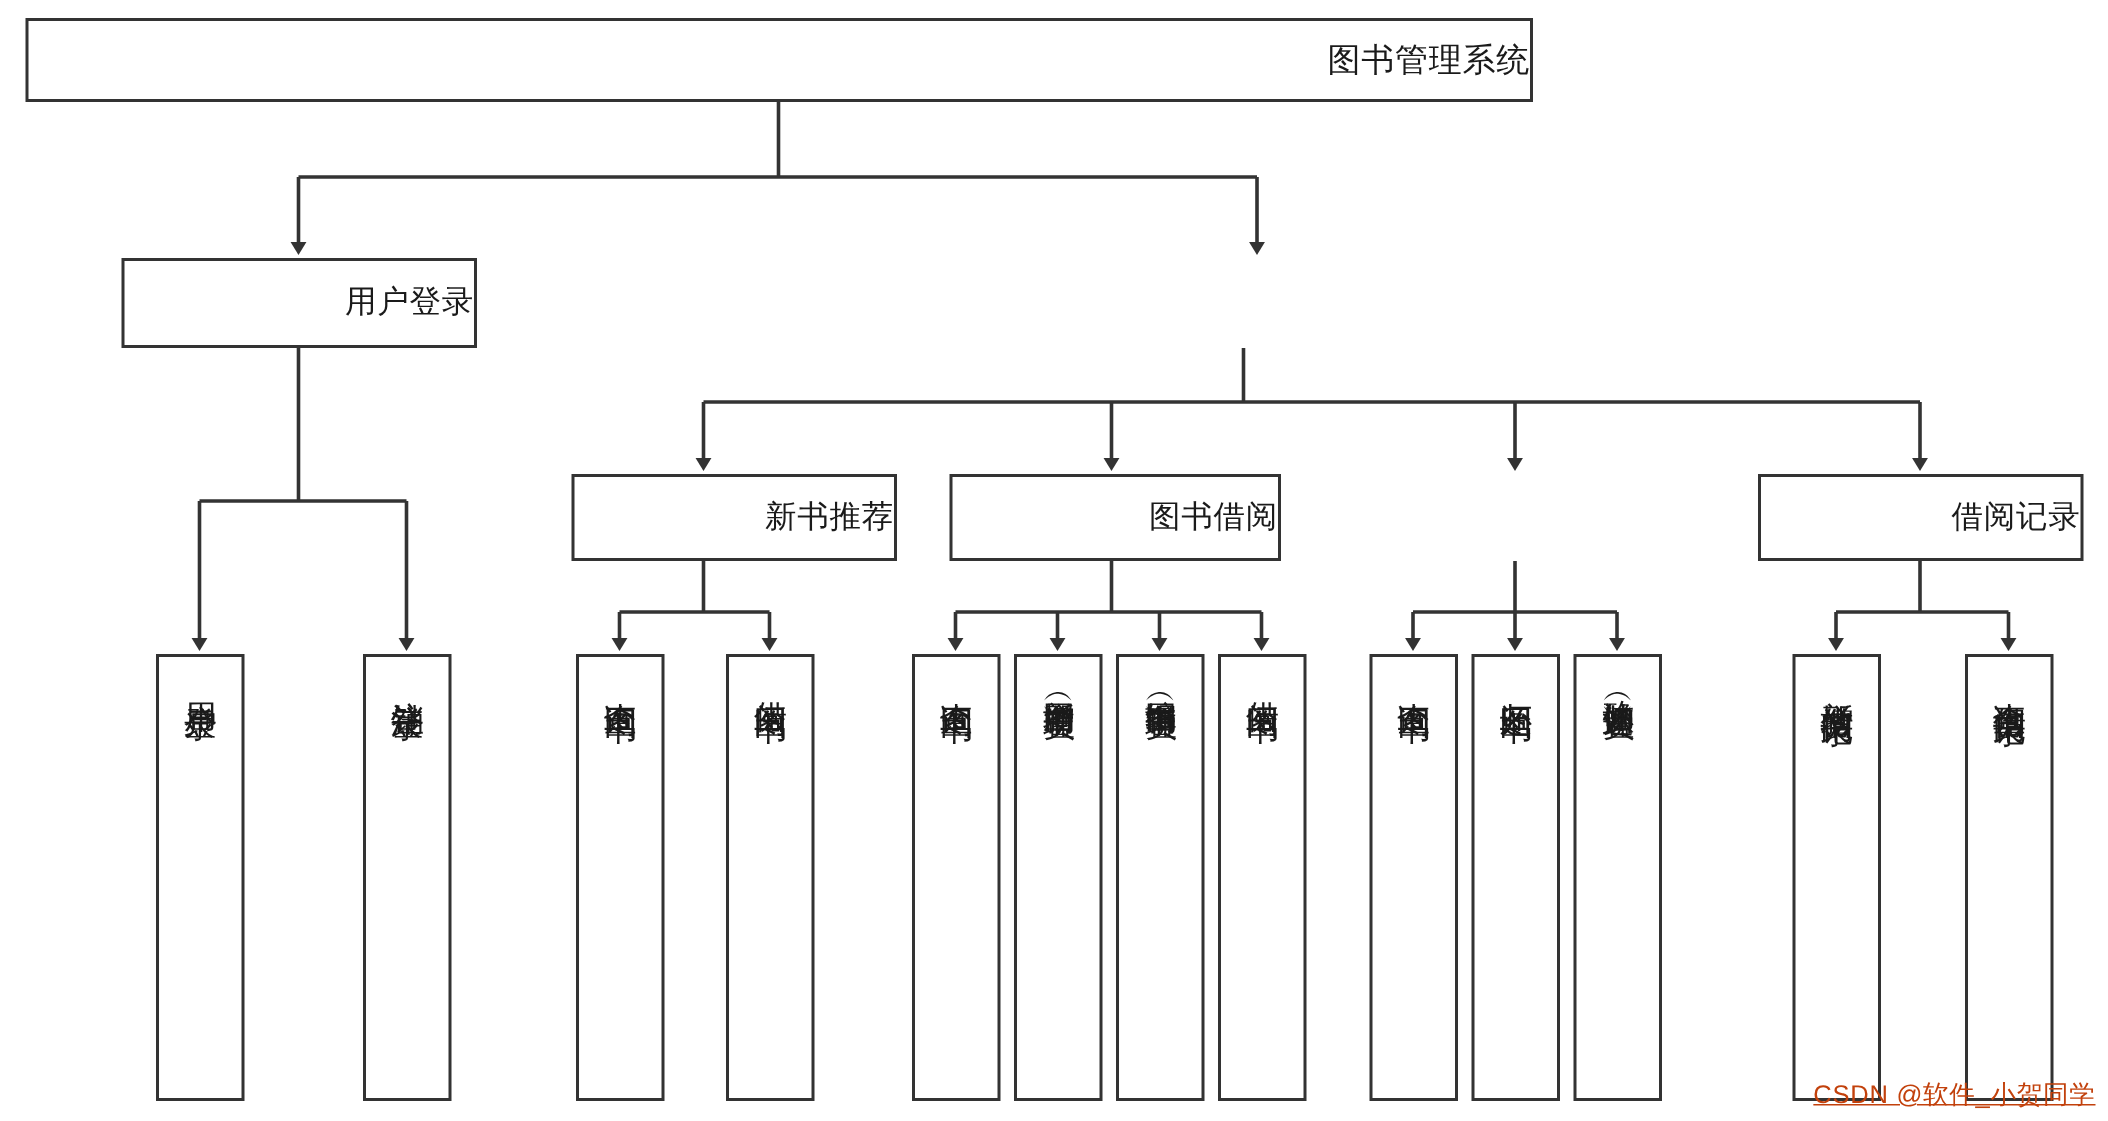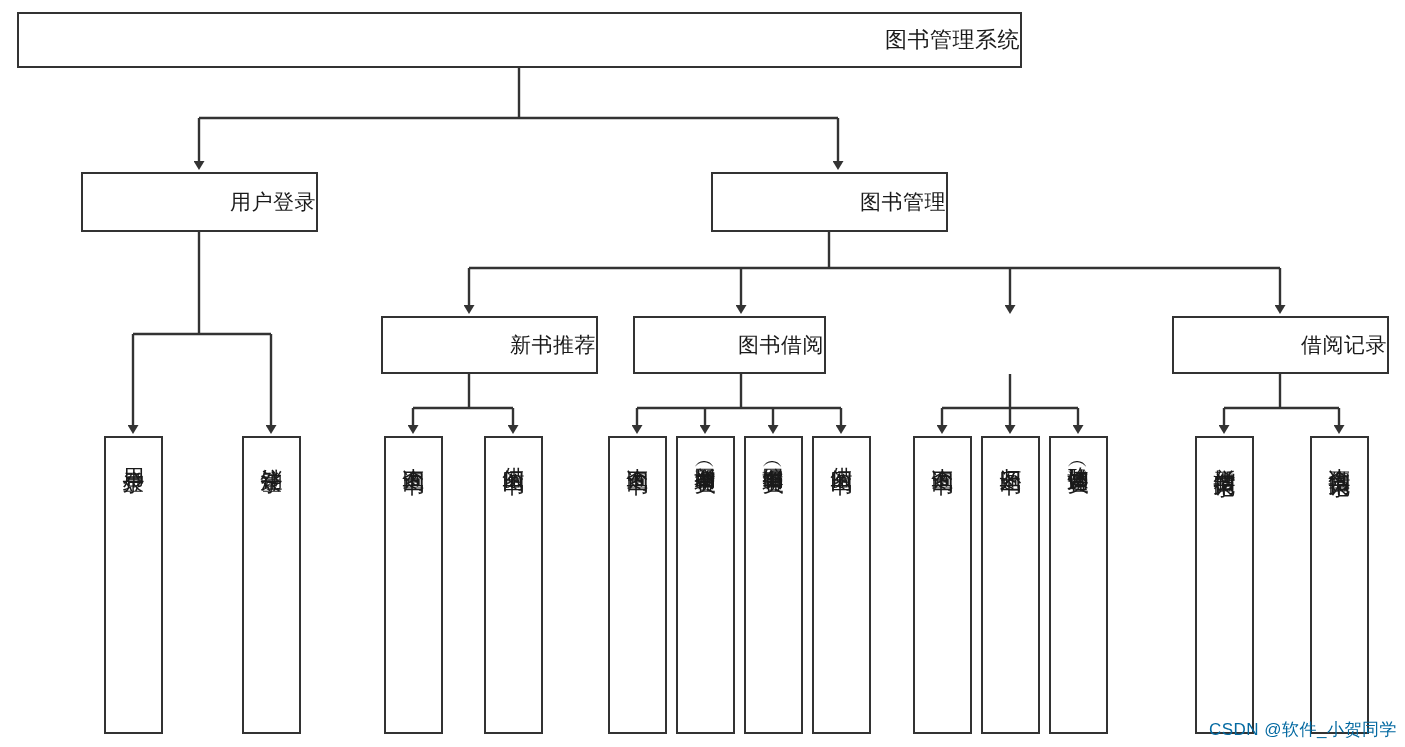--- a/index.html
+++ b/index.html
@@ -63,24 +63,25 @@
   }
   .node.vert.tall .label {
     font-size: 21px;
     letter-spacing: 1px;
   }
   .watermark {
     position: absolute;
     right: 8px;
     bottom: 6px;
     font-size: 17px;
-    color: #0369a1;
+    color: #c2410c;
     letter-spacing: 0.5px;
     white-space: nowrap;
     user-select: none;
+    text-decoration: underline;
   }
 </style>
 </head>
 <body>
 
 <div id="canvas">
 
   <svg id="edges" viewBox="0 0 1405 747">
     <defs>
       <marker id="arrow" markerWidth="9" markerHeight="11" refX="1" refY="5.5" orient="auto" markerUnits="userSpaceOnUse">
@@ -131,28 +132,25 @@
     </g>
   </svg>
 
   <div class="node root" style="left:17px; top:12px; width:1005px; height:56px;">
     <span class="label">图书管理系统</span>
   </div>
 
   <div class="node horiz" style="left:81px; top:172px; width:237px; height:60px;">
     <span class="label">用户登录</span>
   </div>
-  <div class="node horiz" style="left:711px; top:172px; width:237px; height:60px;">
-    <span class="label">图书管理</span>
-  </div>
 
   <div class="node horiz" style="left:381px; top:316px; width:217px; height:58px;">
     <span class="label">新书推荐</span>
   </div>
-  <div class="node horiz" style="left:633px; top:316px; width:193px; height:58px;">
+  <div class="node horiz" style="left:633px; top:316px; width:221px; height:58px;">
     <span class="label">图书借阅</span>
   </div>
   <div class="node horiz" style="left:1172px; top:316px; width:217px; height:58px;">
     <span class="label">借阅记录</span>
   </div>
 
   <div class="node vert" style="left:104px; top:436px; width:59px; height:298px;">
     <span class="label">用户登录</span>
   </div>
   <div class="node vert" style="left:242px; top:436px; width:59px; height:298px;">

